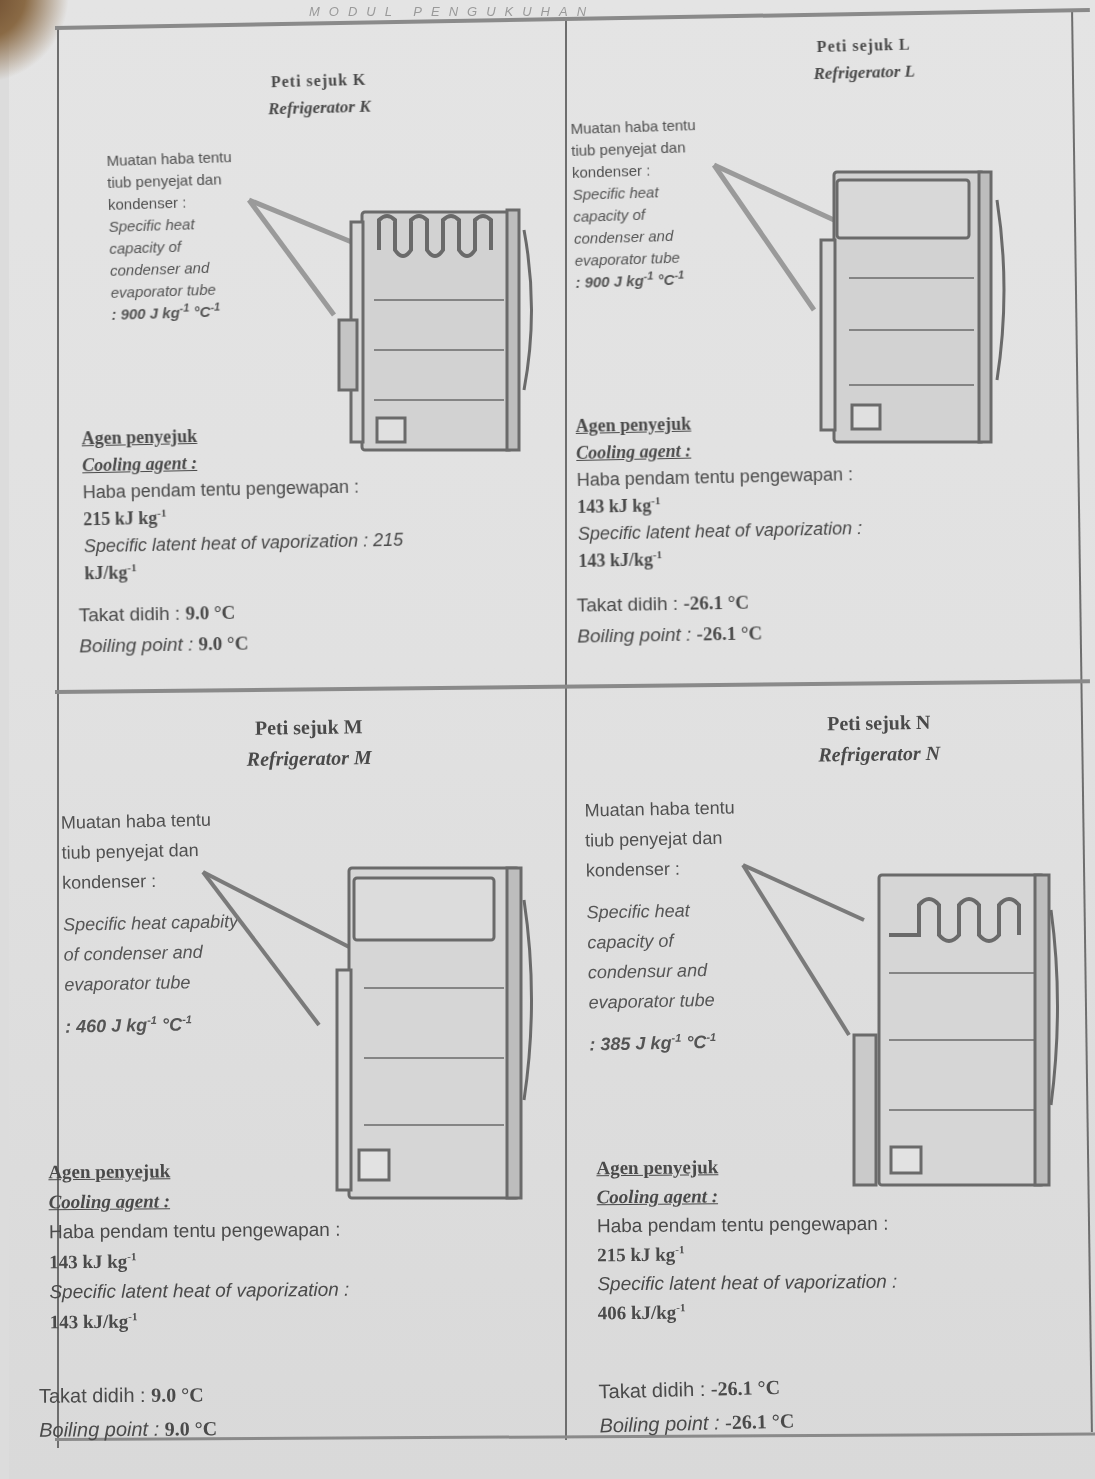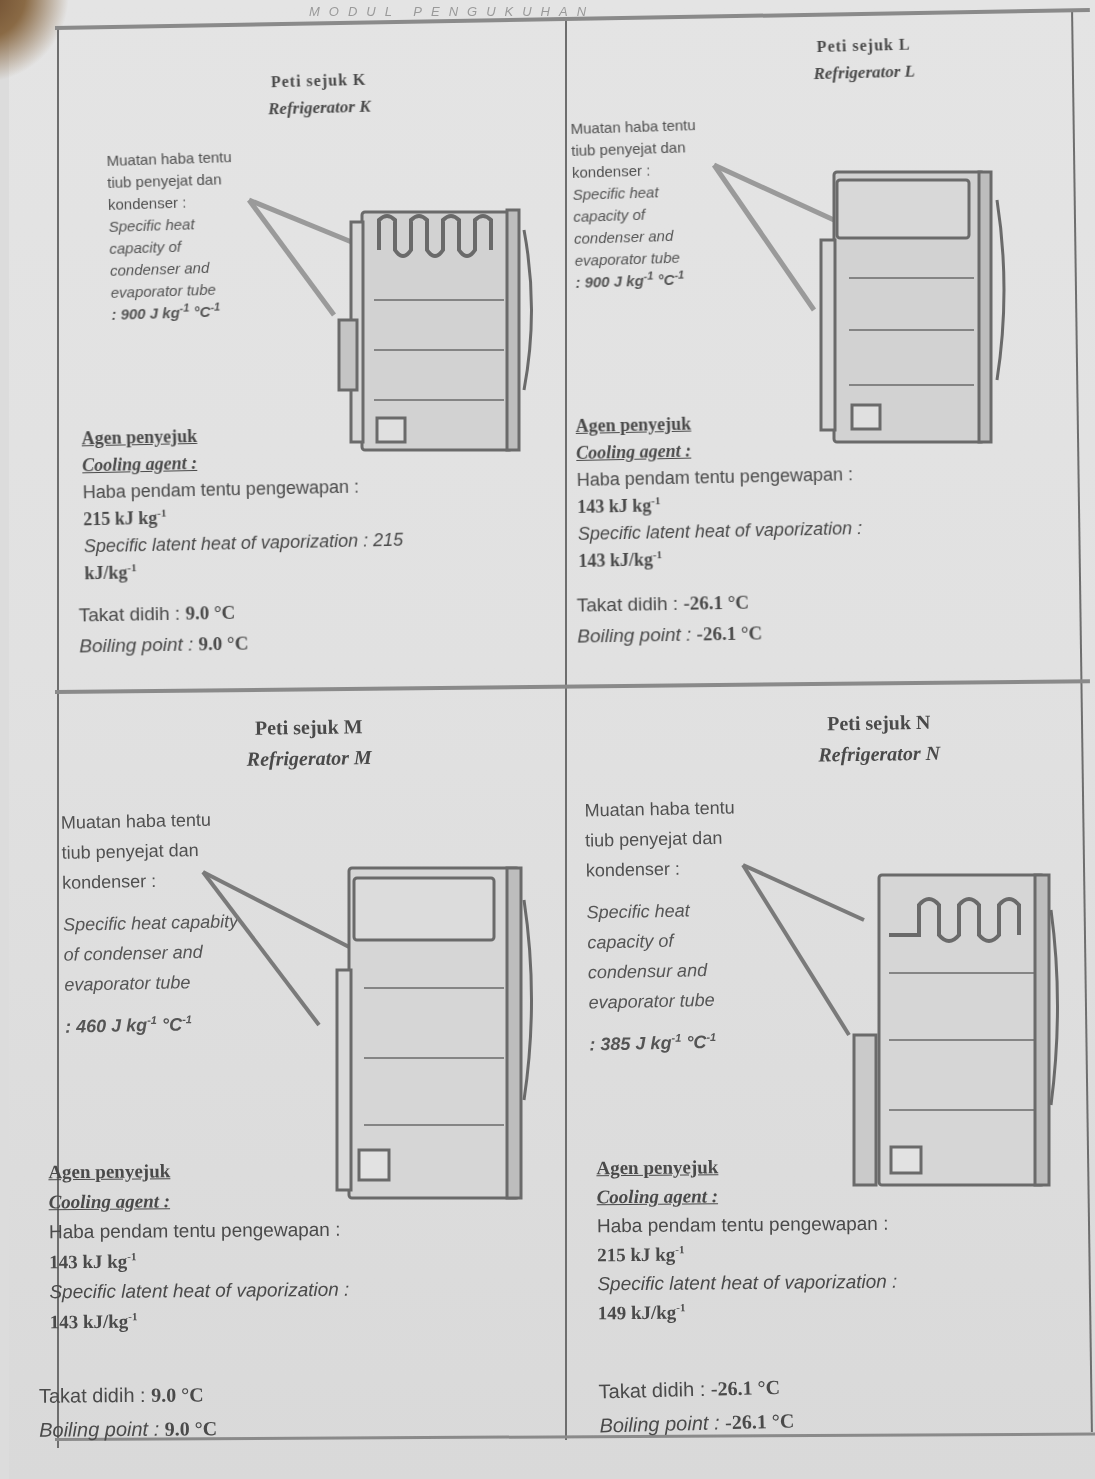--- a/index.html
+++ b/index.html
@@ -227,20 +227,20 @@
         <line x1="150" y1="255" x2="295" y2="255" stroke-width="1.5"></line>
         <rect x="152" y="292" width="30" height="26" fill="#e2e2e2"></rect>
       </g>
     </svg>
     <div class="agent-block" style="left:588px; top:1152px; font-size:19px; line-height:29px; transform:rotate(-0.5deg);">
       <div class="hdr-ms">Agen penyejuk</div>
       <div class="hdr-en">Cooling agent :</div>
       <div class="ms">Haba pendam tentu pengewapan :</div>
       <div class="val"><span>215 kJ kg</span><sup>-1</sup></div>
       <div class="en">Specific latent heat of vaporization :</div>
-      <div class="val"><span>149 kJ/kg</span><sup>-1</sup></div>
+      <div class="val"><span>406 kJ/kg</span><sup>-1</sup></div>
     </div>
     <div class="bp-block" style="left:590px; top:1372px; font-size:20px; line-height:34px; transform:rotate(-1.5deg);">
       <div><span class="ms">Takat didih : </span><span class="val">-26.1 °C</span></div>
       <div><span class="en">Boiling point : </span><span class="val">-26.1 °C</span></div>
     </div>
   </div>
 </div>
 
 </body></html>

